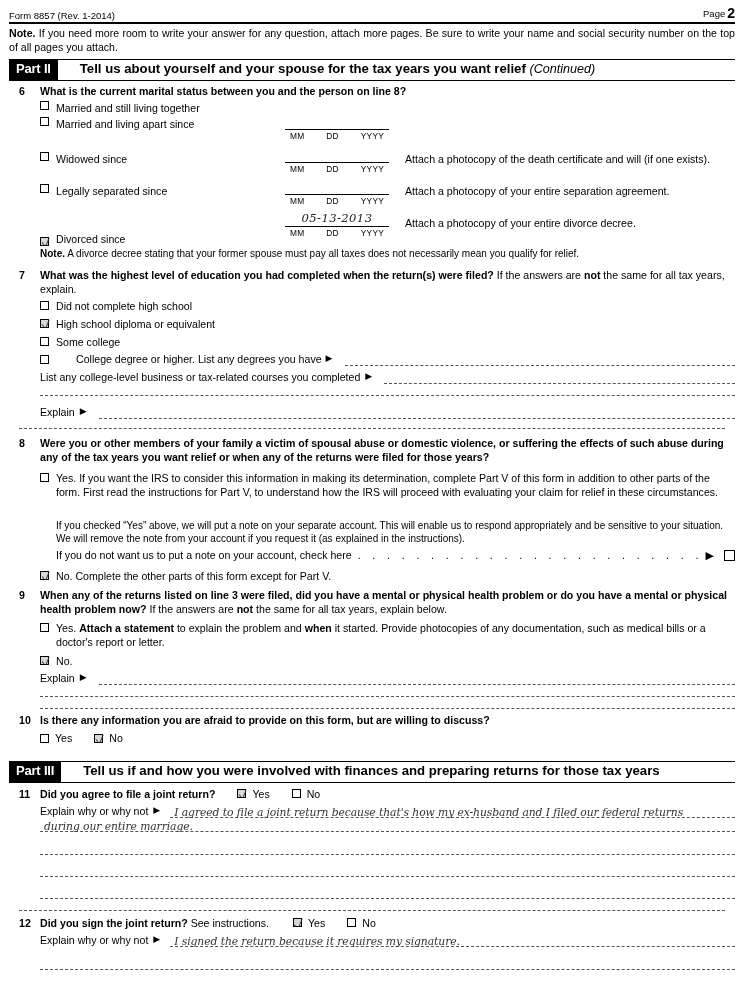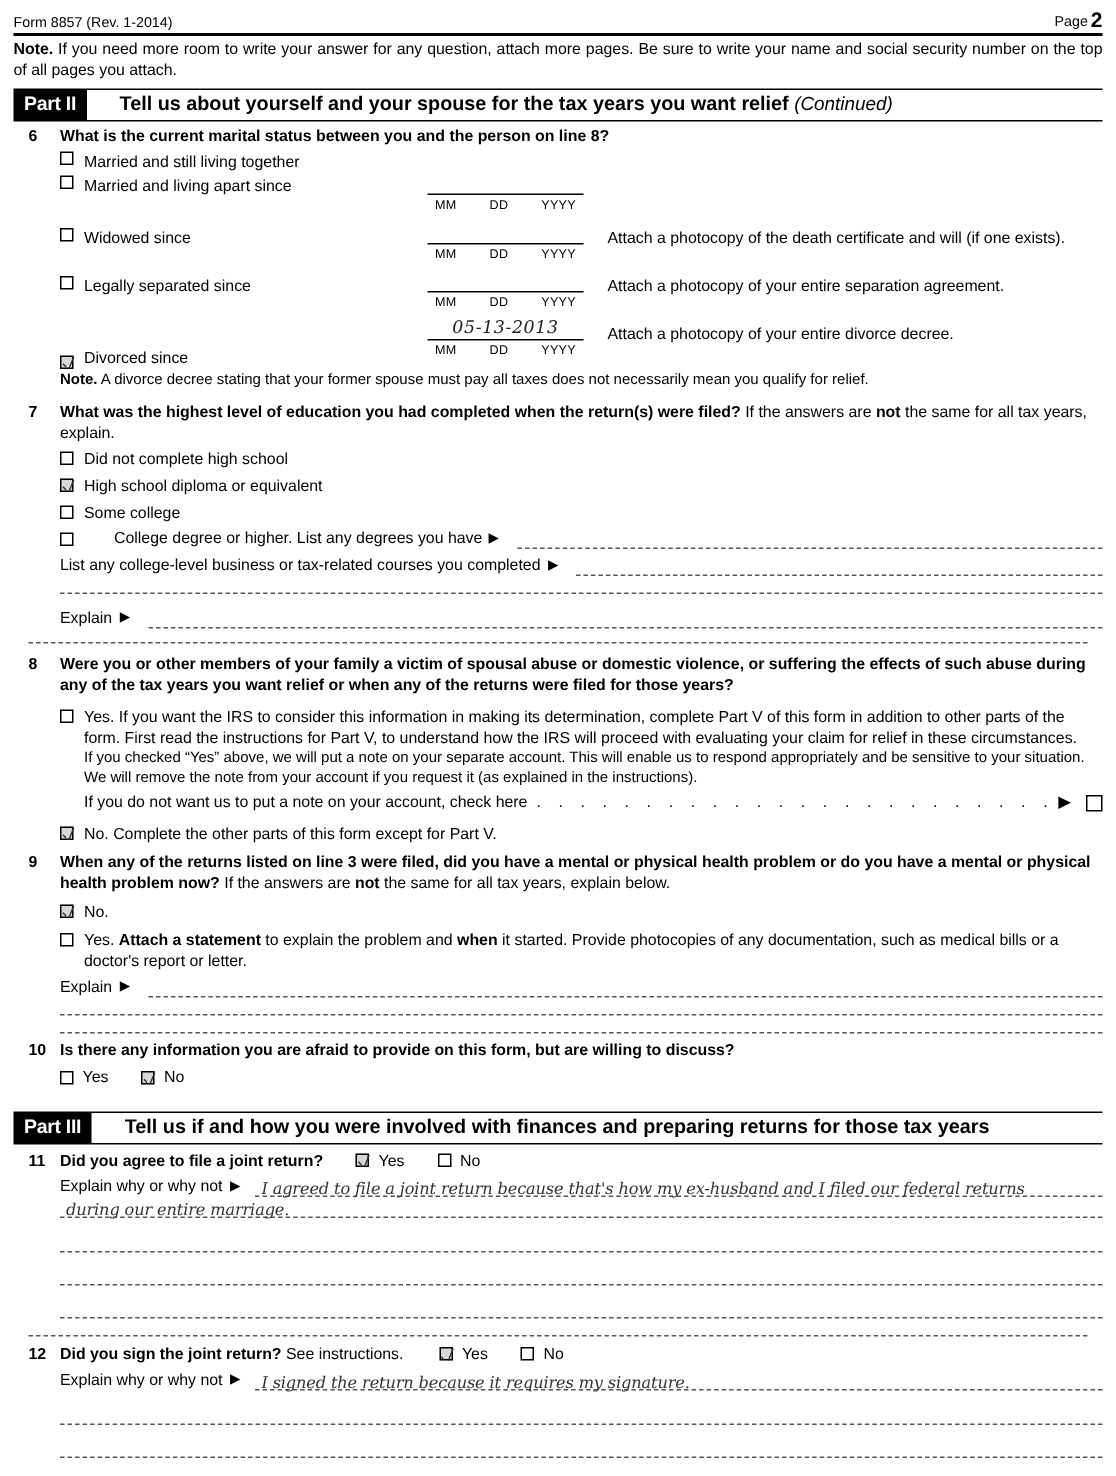--- a/index.html
+++ b/index.html
@@ -233,21 +233,21 @@
   <div class="q" style="margin-top:7px;">
     <div class="qn">8</div>
     <div class="qbody">
       <div class="qtext">Were you or other members of your family a victim of spousal abuse or domestic violence, or suffering the effects of such abuse during any of the tax years you want relief or when any of the returns were filed for those years?</div>
 
       <div class="opt" style="margin-top:6px;">
         <span class="cb"></span>
         <span class="opt-lbl">Yes. If you want the IRS to consider this information in making its determination, complete Part V of this form in addition to other parts of the form. First read the instructions for Part V, to understand how the IRS will proceed with evaluating your claim for relief in these circumstances.</span>
       </div>
 
-      <div class="subtxt indent" style="margin-top:0;">If you checked “Yes” above, we will put a note on your separate account. This will enable us to respond appropriately and  be sensitive to your situation. We will remove the note from your account if you request it (as explained in the instructions).</div>
+      <div class="subtxt indent" style="margin-top:20px;">If you checked “Yes” above, we will put a note on your separate account. This will enable us to respond appropriately and  be sensitive to your situation. We will remove the note from your account if you request it (as explained in the instructions).</div>
 
       <div class="indent" style="display:flex;align-items:center;margin-top:2px;font-size:10.6px;">
         <span>If you do not want us to put a note on your account, check here</span>
         <span class="leader" style="margin-left:6px;flex:1;overflow:hidden;white-space:nowrap;">. . . . . . . . . . . . . . . . . . . . . . . .</span>
         <span class="arrow" style="margin:0 10px 0 2px;font-size:11px;">▶</span>
         <span class="cb" style="width:11px;height:11px;"></span>
       </div>
 
       <div class="opt" style="margin-top:6px;">
         <span class="cb checked"></span>
@@ -257,27 +257,27 @@
   </div>
 
   <div class="q" style="margin-top:5px;">
     <div class="qn">9</div>
     <div class="qbody">
       <div>
         <b>When any of the returns listed on line 3 were filed, did you have a mental or physical health problem or do you have a mental or physical health problem now?</b><span> If the answers are </span><b>not</b><span> the same for all tax years, explain below.</span>
       </div>
 
       <div class="opt" style="margin-top:5px;">
+        <span class="cb"></span>
+        <span class="opt-lbl"><span>Yes. </span><b>Attach a statement</b><span> to explain the problem and </span><b>when</b><span> it started. Provide photocopies of any documentation, such as medical bills or a doctor's report or letter.</span></span>
+      </div>
+
+      <div class="opt" style="margin-top:5px;">
         <span class="cb checked"></span>
         <span class="opt-lbl">No.</span>
-      </div>
-
-      <div class="opt" style="margin-top:5px;">
-        <span class="cb"></span>
-        <span class="opt-lbl"><span>Yes. </span><b>Attach a statement</b><span> to explain the problem and </span><b>when</b><span> it started. Provide photocopies of any documentation, such as medical bills or a doctor's report or letter.</span></span>
       </div>
 
       <div class="dashrow" style="margin-top:3px;">
         <span class="lbl">Explain</span>
         <span class="arrow" style="margin-right:12px;margin-bottom:1px;">▶</span>
         <span class="fill"></span>
       </div>
       <div class="dl" style="margin-top:11px;"></div>
       <div class="dl" style="margin-top:11px;"></div>
     </div>

